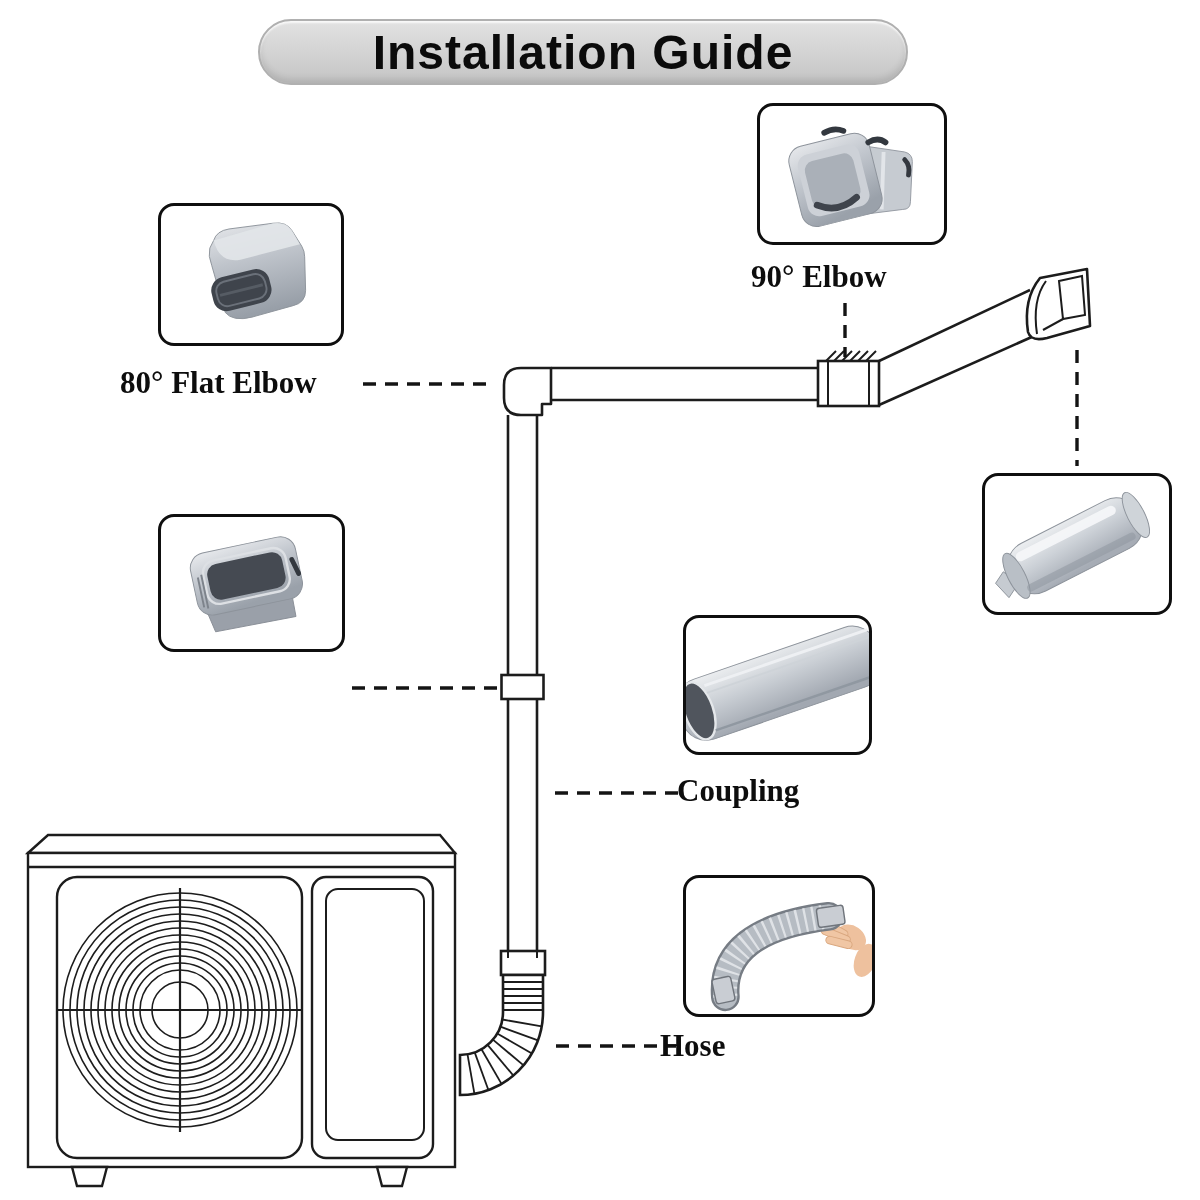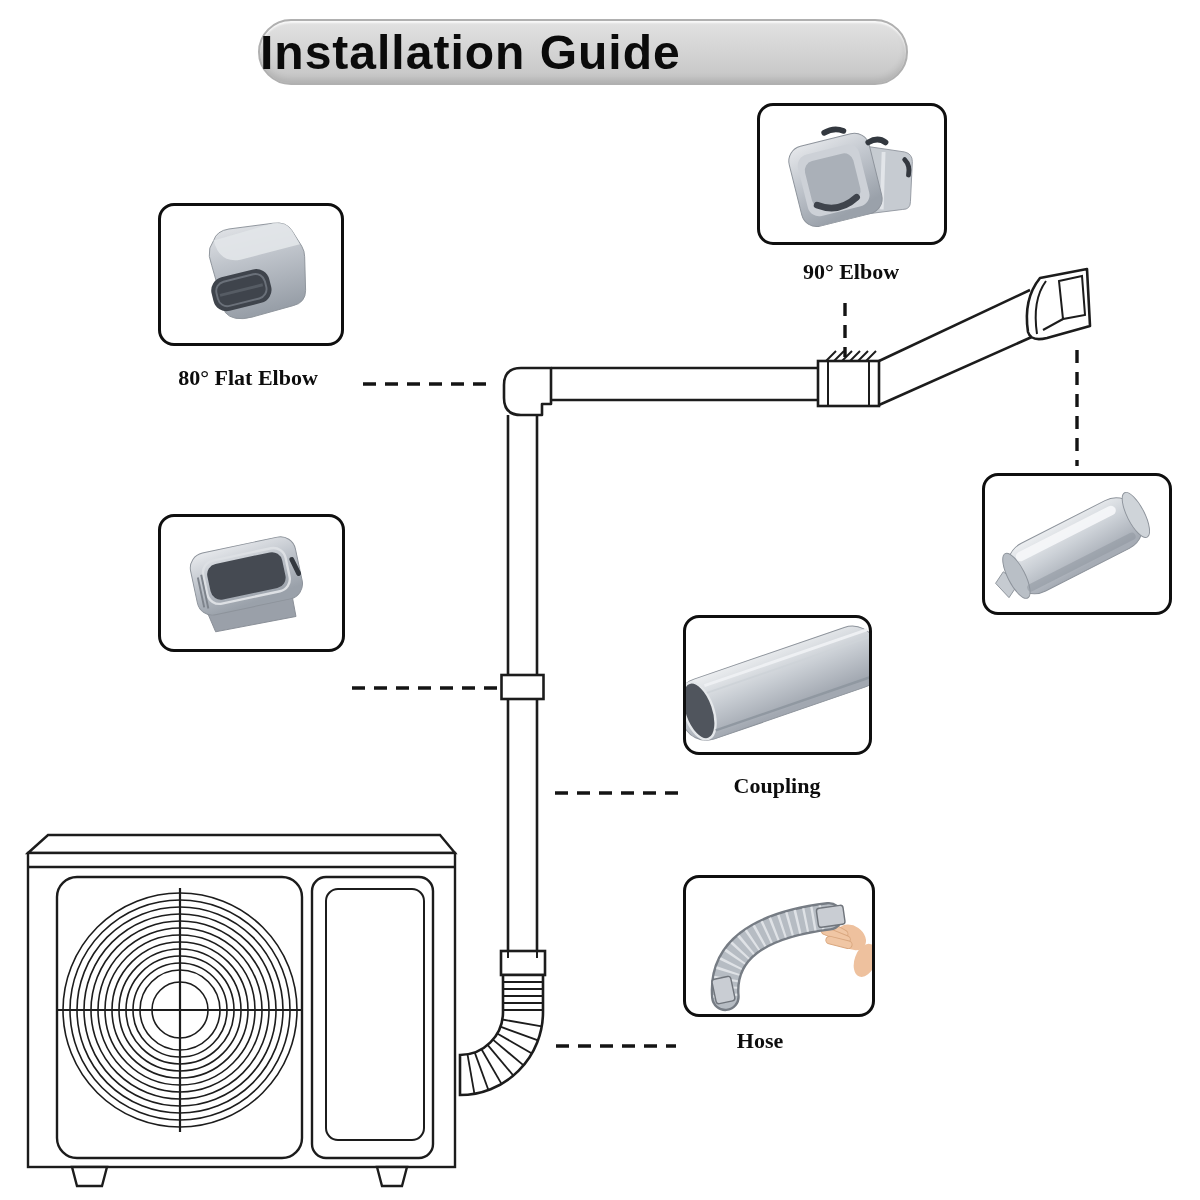--- a/index.html
+++ b/index.html
@@ -3,27 +3,27 @@
 <meta charset="utf-8">
 <style>
   html,body{margin:0;padding:0;background:#ffffff;}
   .canvas{position:relative;width:1200px;height:1200px;background:#ffffff;overflow:hidden;
           font-family:"Liberation Serif",serif;}
   .diagram{position:absolute;left:0;top:0;width:1200px;height:1200px;}
   .banner{position:absolute;left:258px;top:19px;width:650px;height:66px;border-radius:34px;
           background:linear-gradient(180deg,#e2e2e2 0%,#d2d2d2 55%,#c4c4c4 100%);
           border:2px solid #b0b0b0;box-sizing:border-box;
           box-shadow:inset 0 -4px 6px rgba(0,0,0,.10), inset 0 2px 2px rgba(255,255,255,.85);
-          display:flex;align-items:center;}
+          display:flex;align-items:center;justify-content:center;}
   .banner span{font-family:"Liberation Sans",sans-serif;font-weight:700;font-size:48px;
           letter-spacing:1px;color:#0b0b0b;}
   .part-box{position:absolute;border:3.5px solid #0f0f0f;border-radius:16px;background:#fff;
           box-sizing:border-box;overflow:hidden;}
   .part-box svg{width:100%;height:100%;display:block;}
-  .part-label{position:absolute;font-weight:700;font-size:22px;color:#0d0d0d;text-align:center;
+  .part-label{position:absolute;font-weight:700;font-size:31px;color:#0d0d0d;
           white-space:nowrap;font-family:"Liberation Serif",serif;}
 </style>
 </head>
 <body>
 
 <div class="canvas">
 
   <svg class="diagram" viewBox="0 0 1200 1200">
     <g stroke="#1c1c1c" fill="none" stroke-width="2.4">
 

